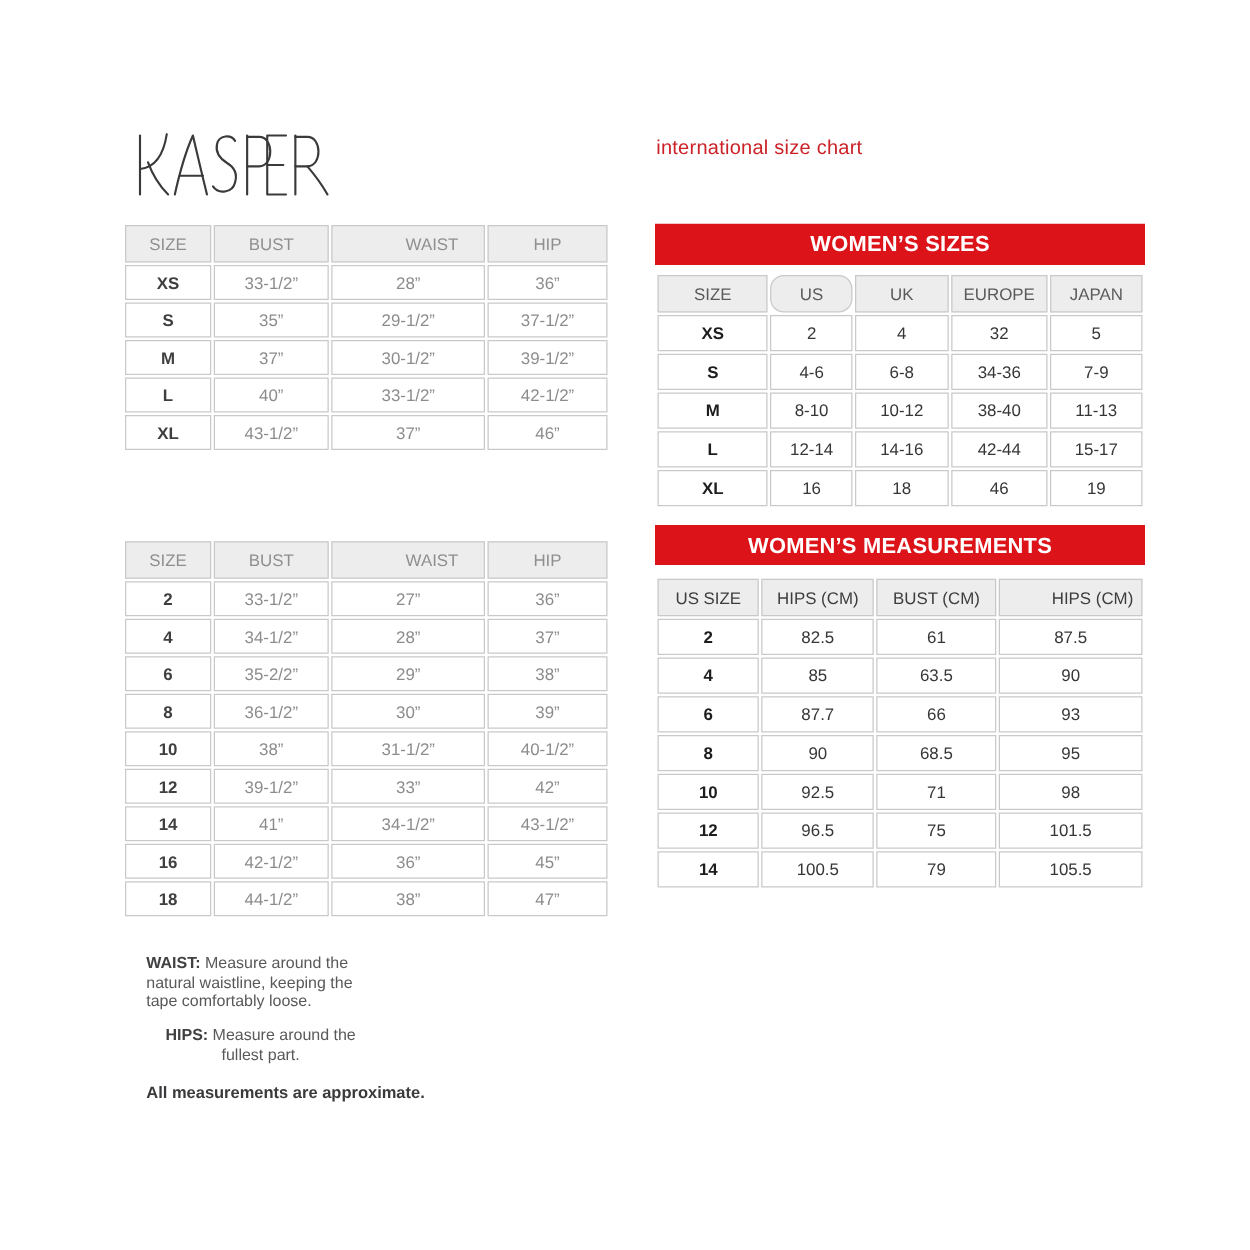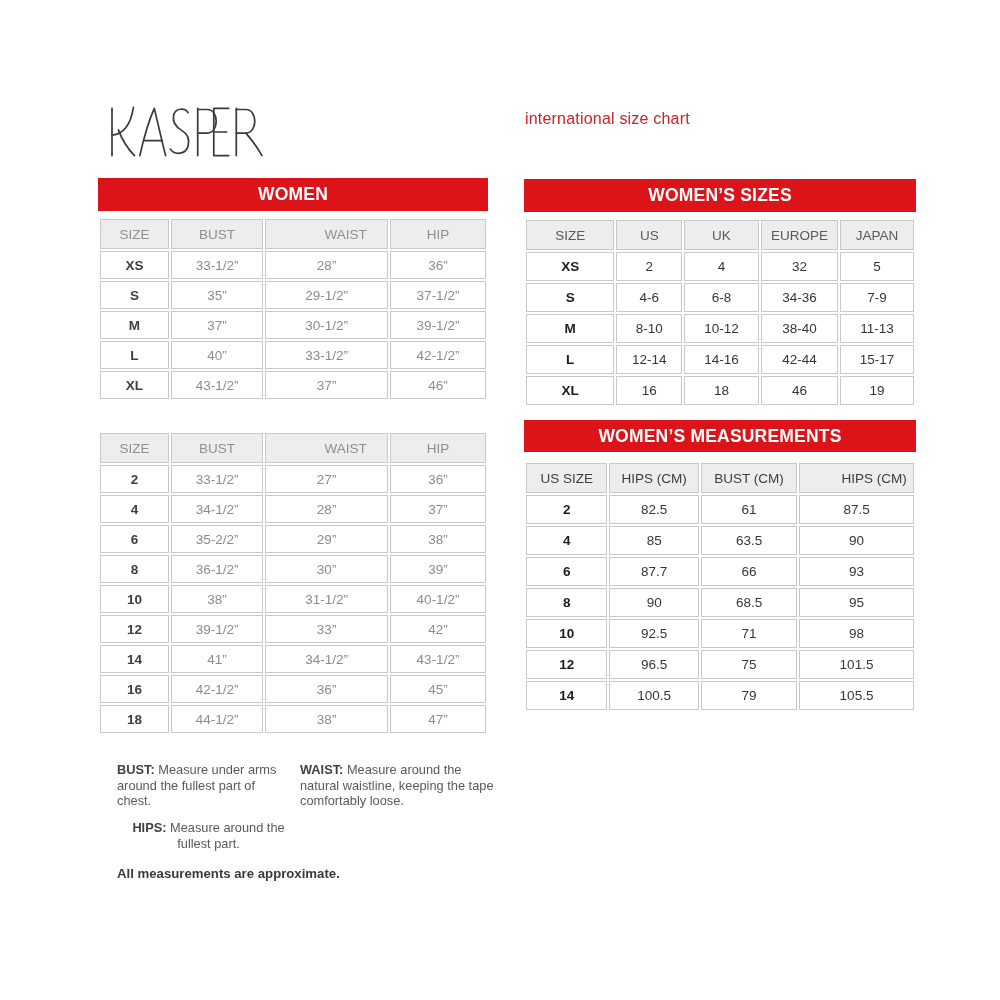--- a/index.html
+++ b/index.html
@@ -37,21 +37,21 @@
   .t4 th{color:#3d3d3d;}
   .t4 td{color:#363636;height:27px;}
   .t4 td:first-child{color:#1d1d1d;}
 
   
   .t1 th:nth-child(1),.t3 th:nth-child(1){width:19.5%;}
   .t1 th:nth-child(2),.t3 th:nth-child(2){width:26.7%;}
   .t1 th:nth-child(3),.t3 th:nth-child(3){width:26.0%;padding-left:40px;}
   .t1 th:nth-child(4),.t3 th:nth-child(4){width:27.8%;}
   .t2 th:nth-child(1){width:23.3%;}
-  .t2 th:nth-child(2){width:16.9%;}
+  .t2 th:nth-child(2){width:16.9%;border-radius:11px;}
   .t2 th:nth-child(3){width:19.4%;}
   .t2 th:nth-child(4){width:20.2%;}
   .t2 th:nth-child(5){width:19.2%;}
   .t4 th:nth-child(1){width:23.0%;}
   .t4 th:nth-child(2){width:25.6%;}
   .t4 th:nth-child(3){width:27.4%;}
   .t4 th:nth-child(4){width:24.0%;padding-left:37px;}
 
   
   .notes{position:absolute;left:117px;top:762px;width:378px;font-size:12.8px;color:#59595b;line-height:1.23;}
@@ -81,21 +81,20 @@
       <path d="M200,56 H224"></path>
       <path d="M242,12 V100"></path>
       <path d="M242,14 H260 C282,14 282,58 260,58 H242"></path>
       <path d="M260,58 C272,72 282,86 290,100"></path>
     </svg>
   </div>
 
   <h1 class="page-title">international size chart</h1>
 
   <section class="tbl t1">
-    <div class="redbar">WOMEN</div>
     <table>
         <thead>
           <tr>
             <th>SIZE</th>
             <th>BUST</th>
             <th>WAIST</th>
             <th>HIP</th>
           </tr>
         </thead>
         <tbody>
@@ -307,20 +306,19 @@
             <td>100.5</td>
             <td>79</td>
             <td>105.5</td>
           </tr>
         </tbody>
       </table>
   </section>
 
   <div class="notes">
     <div class="notes-cols">
-      <p class="note note-bust"><b>BUST:</b> <span>Measure under arms around the fullest part of chest.</span></p>
       <p class="note note-waist"><b>WAIST:</b> <span>Measure around the natural waistline, keeping the tape comfortably loose.</span></p>
     </div>
     <p class="note note-hips"><b>HIPS:</b> <span>Measure around the fullest part.</span></p>
     <p class="approx">All measurements are approximate.</p>
   </div>
 
 </div>
 
 </body></html>

